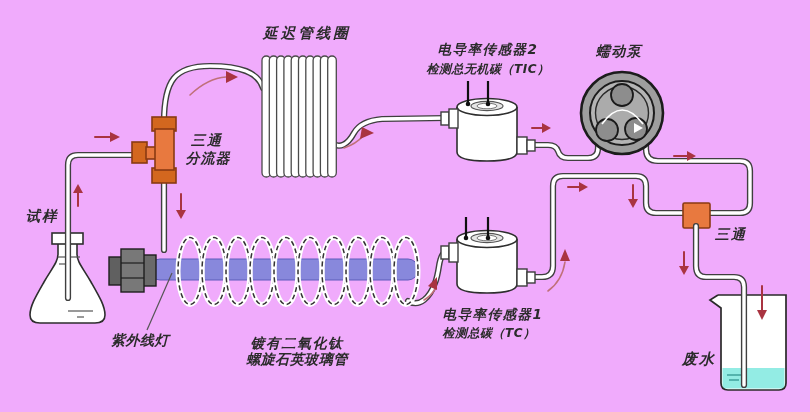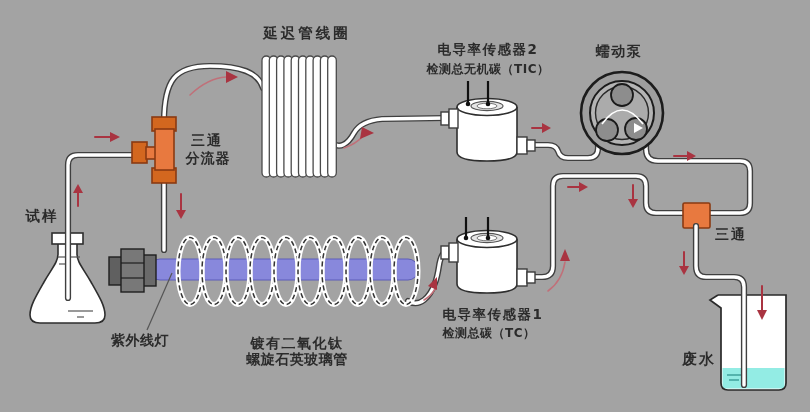--- a/index.html
+++ b/index.html
@@ -1,17 +1,17 @@
 <!DOCTYPE html>
 <html><head>
 <meta charset="utf-8">
 <style>
   html,body{margin:0;padding:0;background:#ffffff;}
-  .stage{position:relative;width:810px;height:412px;background:#a3a3a3;overflow:hidden;
-         font-family:"DejaVu Sans",sans-serif;}
+  .stage{position:relative;width:810px;height:412px;background:#f0abfc;overflow:hidden;
+         font-family:"DejaVu Sans",sans-serif;font-style:italic;}
   svg{display:block}
   .tube{stroke:#3f3f3f;stroke-width:6.2;fill:none;stroke-linecap:round;stroke-linejoin:round;}
   .tube-i{stroke:#ffffff;stroke-width:3.4;fill:none;stroke-linecap:round;stroke-linejoin:round;}
   .outline{stroke:#2e2e2e;stroke-width:1.6;fill:#ffffff;}
   .coil-loop{fill:#ffffff;stroke:#4a4a4a;stroke-width:1.3;}
   .ring-w{fill:none;stroke:#ffffff;stroke-width:5;}
   .ring-d{fill:none;stroke:#343434;stroke-width:1.5;stroke-dasharray:5 3;}
   .ah{fill:#a93441;}
   .al{stroke:#a93441;stroke-width:2;stroke-linecap:round;}
   .at{stroke:#c07079;stroke-width:1.6;fill:none;stroke-linecap:round;}

